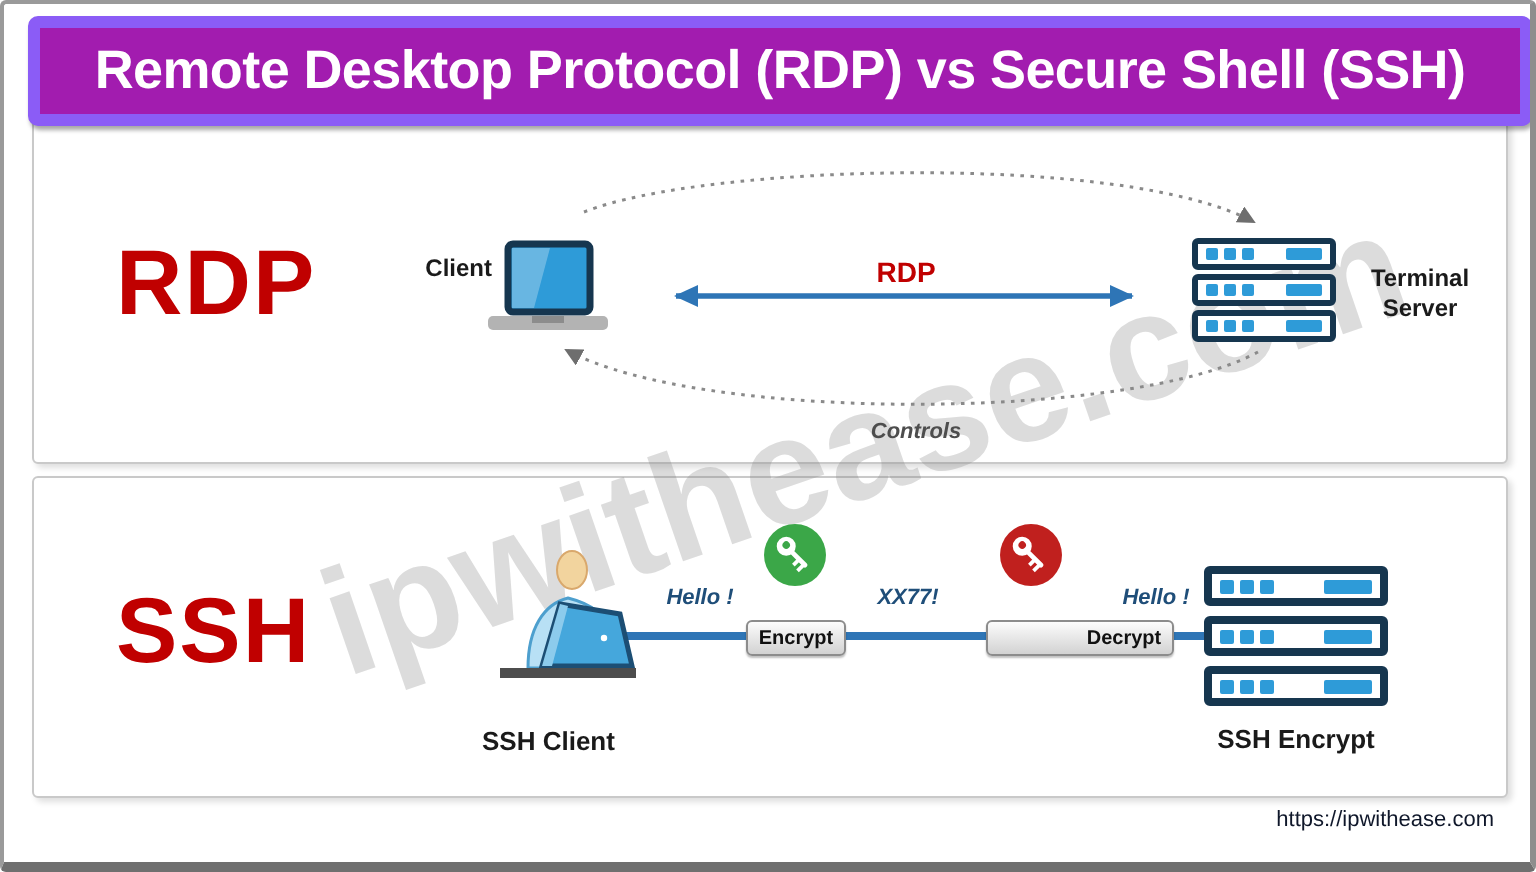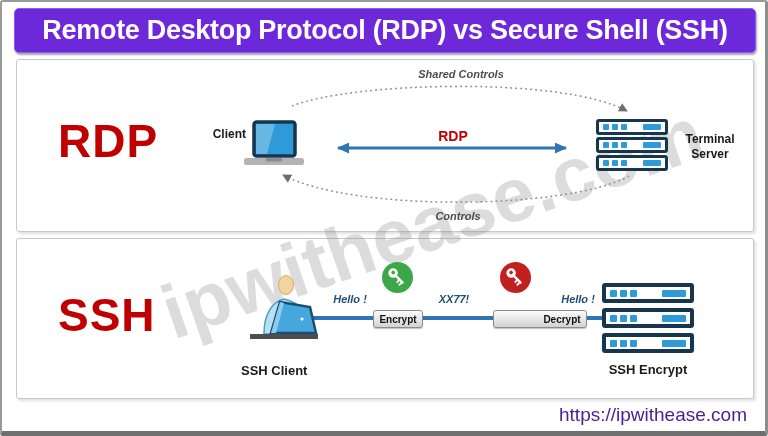--- a/index.html
+++ b/index.html
@@ -1,21 +1,21 @@
 <!DOCTYPE html>
 <html><head>
 <meta charset="utf-8">
 <style>
   html,body{margin:0;padding:0;background:#fff;font-family:"Liberation Sans",sans-serif;}
   #app{position:relative;width:768px;height:436px;box-sizing:border-box;background:#fff;
        border:2px solid #9a9a9a;border-right:3px solid #8d8d8d;border-bottom:5px solid #6f6f6f;
        border-radius:3px;overflow:hidden;}
   .abs{position:absolute;}
   
-  .title-bar{left:12px;top:6px;width:740px;height:43px;background:#6d28d9;border:1px solid #8b5cf6;
+  .title-bar{left:12px;top:6px;width:740px;height:43px;background:#a21caf;border:6px solid #8b5cf6;
        border-radius:5px;box-shadow:1px 2px 2px rgba(0,0,0,.35);display:flex;align-items:center;
        justify-content:center;z-index:3;text-align:center;}
   .title-bar span{color:#fff;font-size:27px;font-weight:700;letter-spacing:-.3px;white-space:nowrap;}
   
   .panel{background:#fff;border:1px solid #c9c9c9;border-radius:3px;
        box-shadow:2px 2px 3px rgba(0,0,0,.13);z-index:0;}
   .rdp-panel{left:14px;top:57px;width:736px;height:171px;}
   .ssh-panel{left:14px;top:236px;width:736px;height:159px;}
   
   .watermark{left:120px;top:160px;width:620px;height:120px;display:flex;align-items:center;
@@ -43,21 +43,21 @@
   .server-stack.ssh .server-unit{width:92px;height:20px;margin-bottom:5px;border-width:4px;}
   .server-unit .sq{background:#2E9BD8;border-radius:1px;}
   .server-stack.rdp .sq{width:6px;height:6px;}
   .server-stack.ssh .sq{width:7px;height:7px;}
   .server-unit .spacer{flex:1;}
   .server-unit .bar{background:#2E9BD8;border-radius:1px;}
   .server-stack.rdp .bar{width:18px;height:6px;}
   .server-stack.ssh .bar{width:24px;height:7px;}
   .icon-wrap{z-index:3;}
   
-  .footer-link{right:18px;top:402px;font-size:19px;color:#4c1d95;text-decoration:none;z-index:3;}
+  .footer-link{right:18px;top:402px;font-size:11px;color:#0f172a;text-decoration:none;z-index:3;}
 </style>
 </head>
 <body>
 
 <div id="app">
 
   <header class="abs title-bar">
     <span>Remote Desktop Protocol (RDP) vs Secure Shell (SSH)</span>
   </header>
 
@@ -93,21 +93,20 @@
     <svg width="64" height="50" viewBox="0 0 64 50">
       <rect x="12" y="2" width="41" height="34" rx="2.5" fill="#2E9BD8" stroke="#16364F" stroke-width="3.5"></rect>
       <path d="M14,4 L33,4 L25,34 L14,34 Z" fill="#6FB9E3" opacity="0.9"></path>
       <rect x="2" y="38" width="60" height="7" rx="2.5" fill="#b3b3b3"></rect>
       <rect x="24" y="38" width="16" height="3.5" fill="#8c8c8c"></rect>
     </svg>
   </div>
 
   <div class="abs arrow-label" style="left:420px;top:126px;width:62px;">RDP</div>
 
-  <div class="abs arc-label" style="left:403px;top:66px;width:112px;">Shared Controls</div>
   <div class="abs arc-label" style="left:416px;top:208px;width:80px;">Controls</div>
 
   <div class="abs server-stack rdp" style="left:594px;top:117px;">
     <div class="server-unit">
         <span class="sq"></span>
         <span class="sq"></span>
         <span class="sq"></span>
         <span class="spacer"></span>
         <span class="bar"></span>
       </div>

